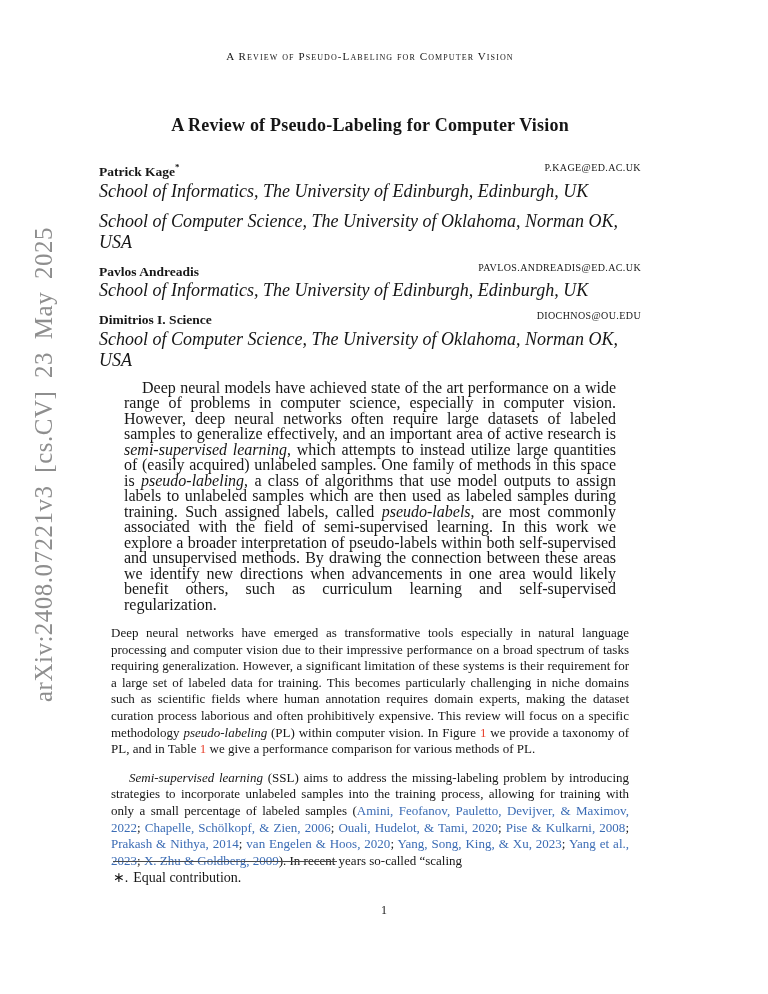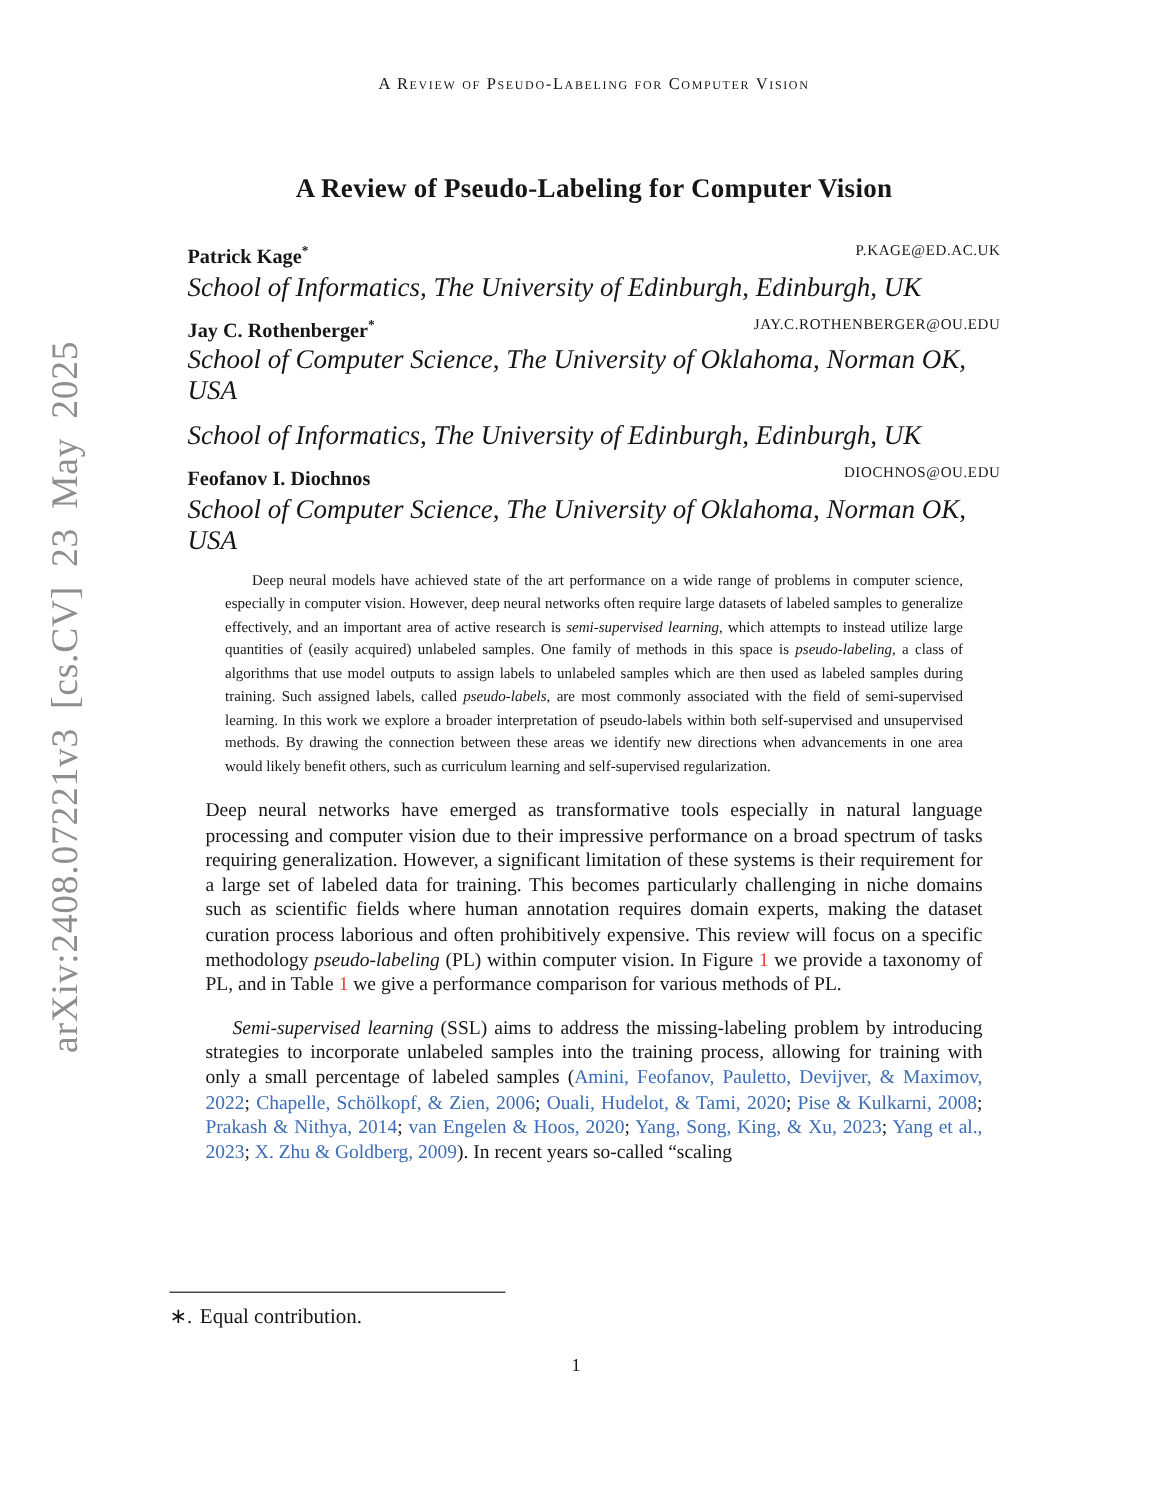--- a/index.html
+++ b/index.html
@@ -20,21 +20,21 @@
     transform: rotate(-90deg);
     transform-origin: 0 0;
     font-size: 25px;
     color: var(--watermark-gray, #8e8e8e);
     white-space: nowrap;
     word-spacing: 6px;
     letter-spacing: 0.5px;
   }
   .content {
     position: absolute;
-    left: 125px;
+    left: 99px;
     top: 0;
     width: 542px;
   }
   .running-head {
     margin-top: 50px;
     text-align: center;
     font-variant: small-caps;
     font-size: 11px;
     letter-spacing: 1.1px;
   }
@@ -58,21 +58,21 @@
   .author-affil { font-style: italic; font-size: 18px; margin-top: 1px; }
   .abstract-heading {
     margin-top: 13px;
     text-align: center;
     font-weight: bold;
     font-size: 13.5px;
   }
   .abstract-body {
     margin: 7px auto 0 auto;
     width: 492px;
-    font-size: 10px;
+    font-size: 16px;
     line-height: 15.5px;
     text-align: justify;
     text-indent: 18px;
   }
   .section-heading {
     margin: 23px 0 0 0;
     font-size: 14.5px;
     font-weight: bold;
     white-space: pre-wrap;
   }
@@ -128,34 +128,34 @@
 
       <div class="author">
         <div class="author-line1">
           <span class="author-name"><span>Patrick Kage</span><sup>*</sup></span>
           <span class="author-email">P.KAGE@ED.AC.UK</span>
         </div>
         <div class="author-affil">School of Informatics, The University of Edinburgh, Edinburgh, UK</div>
       </div>
 
       <div class="author">
-        <div class="author-line1">
-          <span class="author-name"><span>Jay C. Rothenberger</span><sup>*</sup></span>
-          <span class="author-email">JAY.C.ROTHENBERGER@OU.EDU</span>
-        </div>
         <div class="author-affil">School of Computer Science, The University of Oklahoma, Norman OK, USA</div>
       </div>
 
       <div class="author">
+        <div class="author-line1">
+          <span class="author-name"><span>Pavlos Andreadis</span><sup></sup></span>
+          <span class="author-email">PAVLOS.ANDREADIS@ED.AC.UK</span>
+        </div>
         <div class="author-affil">School of Informatics, The University of Edinburgh, Edinburgh, UK</div>
       </div>
 
       <div class="author">
         <div class="author-line1">
-          <span class="author-name"><span>Feofanov I. Diochnos</span><sup></sup></span>
+          <span class="author-name"><span>Dimitrios I. Science</span><sup></sup></span>
           <span class="author-email">DIOCHNOS@OU.EDU</span>
         </div>
         <div class="author-affil">School of Computer Science, The University of Oklahoma, Norman OK, USA</div>
       </div>
 
     </div>
 
     <div class="abstract-body"><span>Deep neural models have achieved state of the art performance on a wide range of problems in computer science, especially in computer vision. However, deep neural networks often require large datasets of labeled samples to generalize effectively, and an important area of active research is </span><span class="seg-i">semi-supervised learning</span><span>, which attempts to instead utilize large quantities of (easily acquired) unlabeled samples. One family of methods in this space is </span><span class="seg-i">pseudo-labeling</span><span>, a class of algorithms that use model outputs to assign labels to unlabeled samples which are then used as labeled samples during training. Such assigned labels, called </span><span class="seg-i">pseudo-labels</span><span>, are most commonly associated with the field of semi-supervised learning. In this work we explore a broader interpretation of pseudo-labels within both self-supervised and unsupervised methods. By drawing the connection between these areas we identify new directions when advancements in one area would likely benefit others, such as curriculum learning and self-supervised regularization.</span></div>
 
 

